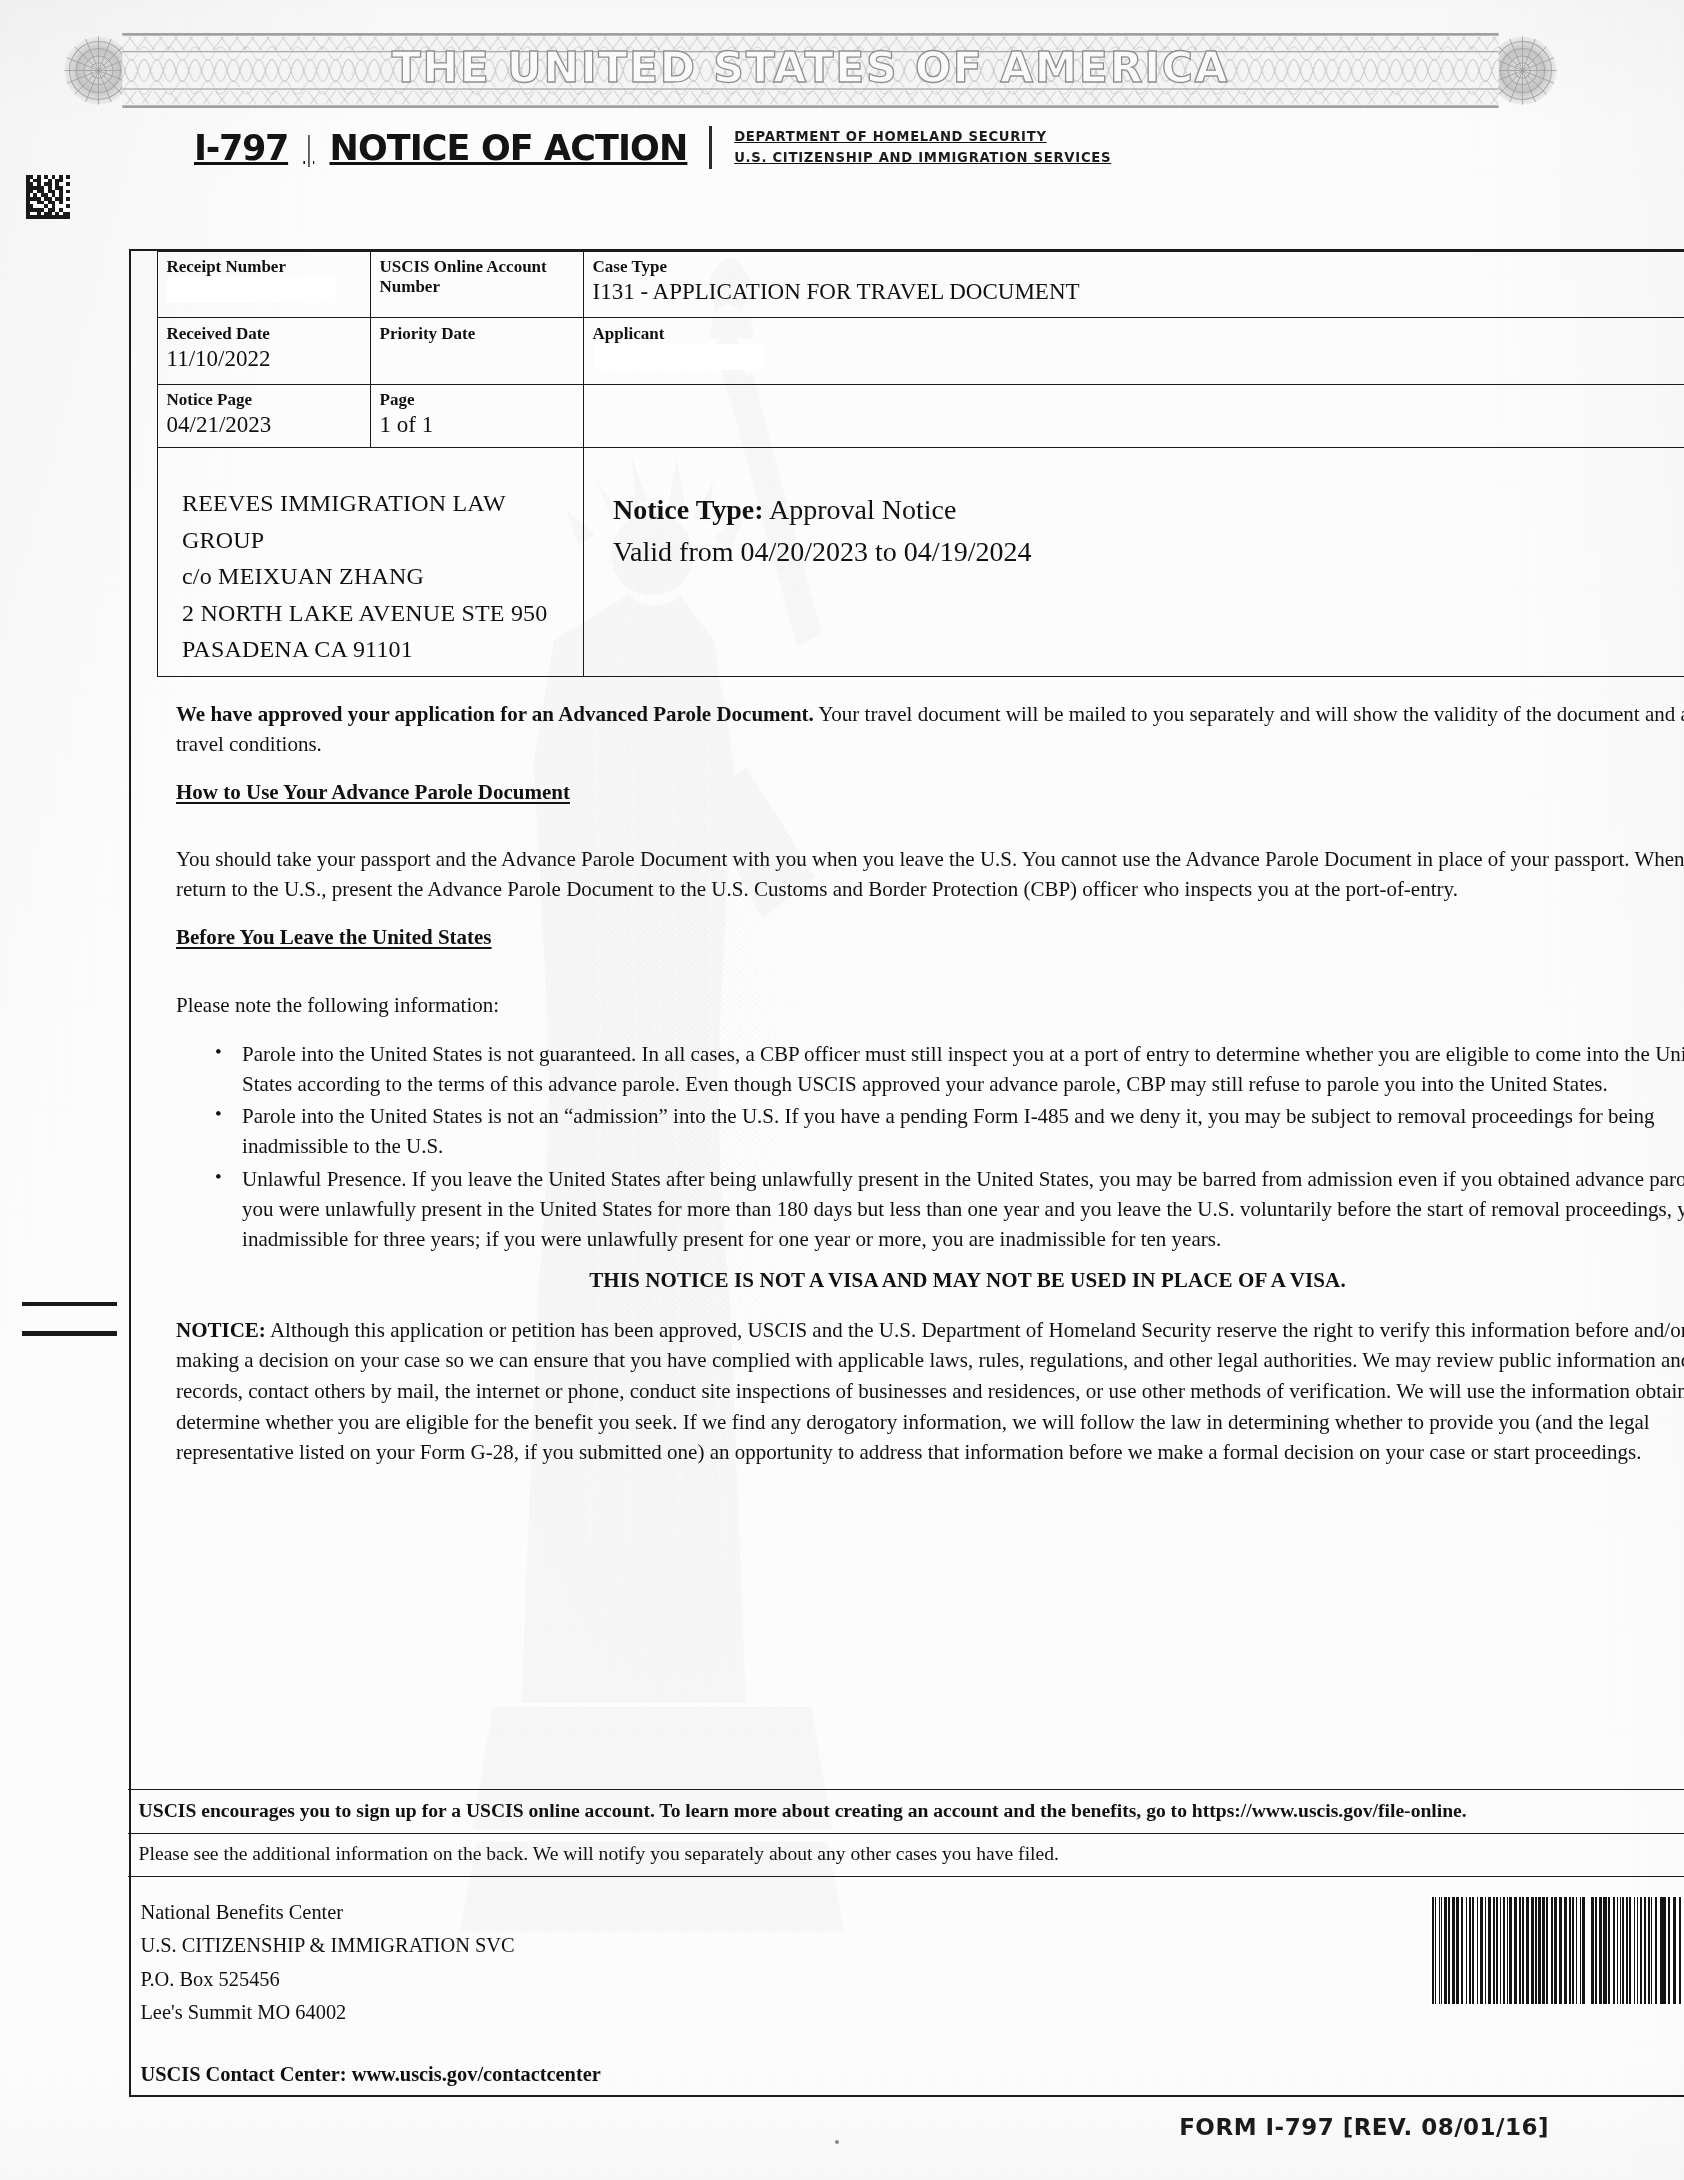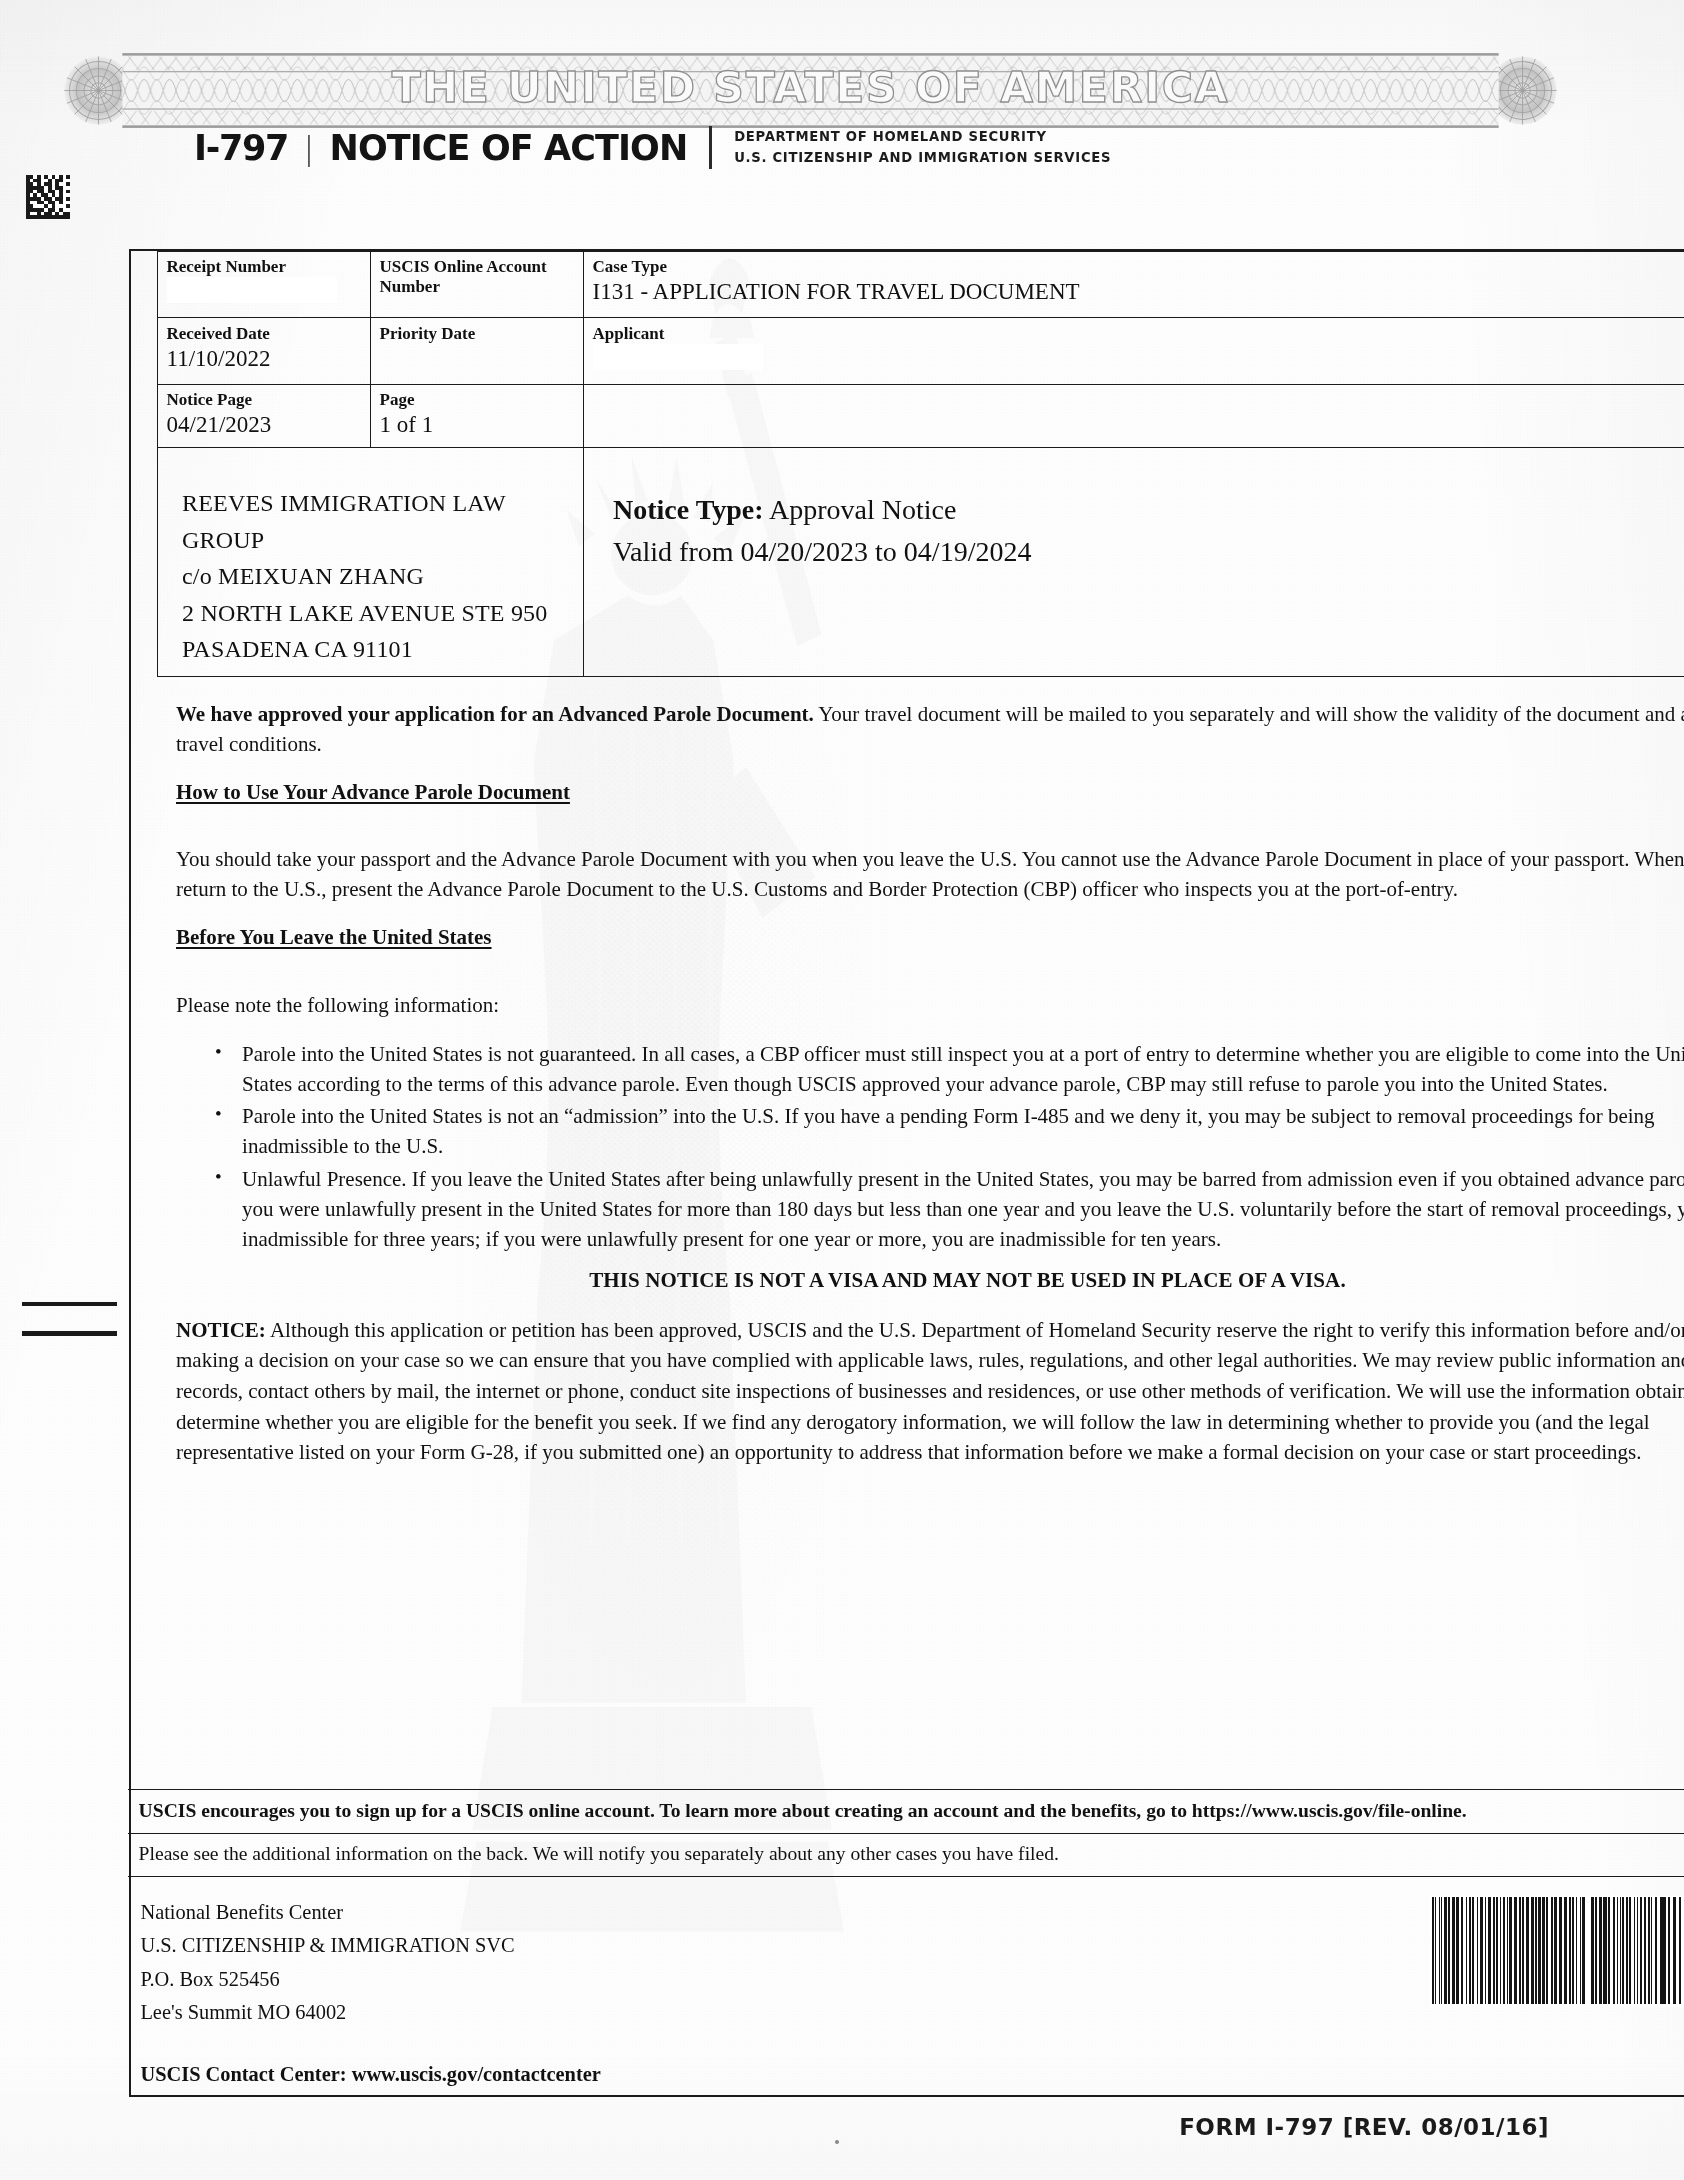--- a/index.html
+++ b/index.html
@@ -46,28 +46,28 @@
     pointer-events:none; opacity:.35;
     background-image:
       repeating-linear-gradient(42deg, rgba(0,0,0,.035) 0 0.9px, rgba(0,0,0,0) 0.9px 4.3px),
       repeating-linear-gradient(-42deg, rgba(0,0,0,.03) 0 0.9px, rgba(0,0,0,0) 0.9px 4.3px);
     -webkit-mask-image: radial-gradient(ellipse 48% 46% at 50% 52%, #000 30%, rgba(0,0,0,.25) 70%, transparent 100%);
             mask-image: radial-gradient(ellipse 48% 46% at 50% 52%, #000 30%, rgba(0,0,0,.25) 70%, transparent 100%);
   }
 
   
   .banner {
-    position:absolute; left:61px; top:48px; width:1499px; height:85px;
+    position:absolute; left:61px; top:28px; width:1499px; height:85px;
   }
   .banner svg { width:100%; height:100%; display:block; }
 
   
   .titleline {
     position:absolute; left:194px; top:126px;
-    display:flex; align-items:center; gap:15.3px;
+    display:flex; align-items:center; gap:15.3px;text-decoration:underline;
   }
   .t-form {
     font-family:"DejaVu Sans", sans-serif;
     font-weight:bold; font-size:35px; letter-spacing:-1.3px;
     color:#141414;
   }
   .t-pipe { font-family:"DejaVu Sans", sans-serif; font-size:32px; color:#333; font-weight:300; }
   .t-main {
     font-family:"DejaVu Sans", sans-serif;
     font-weight:bold; font-size:35px; letter-spacing:-0.9px;

